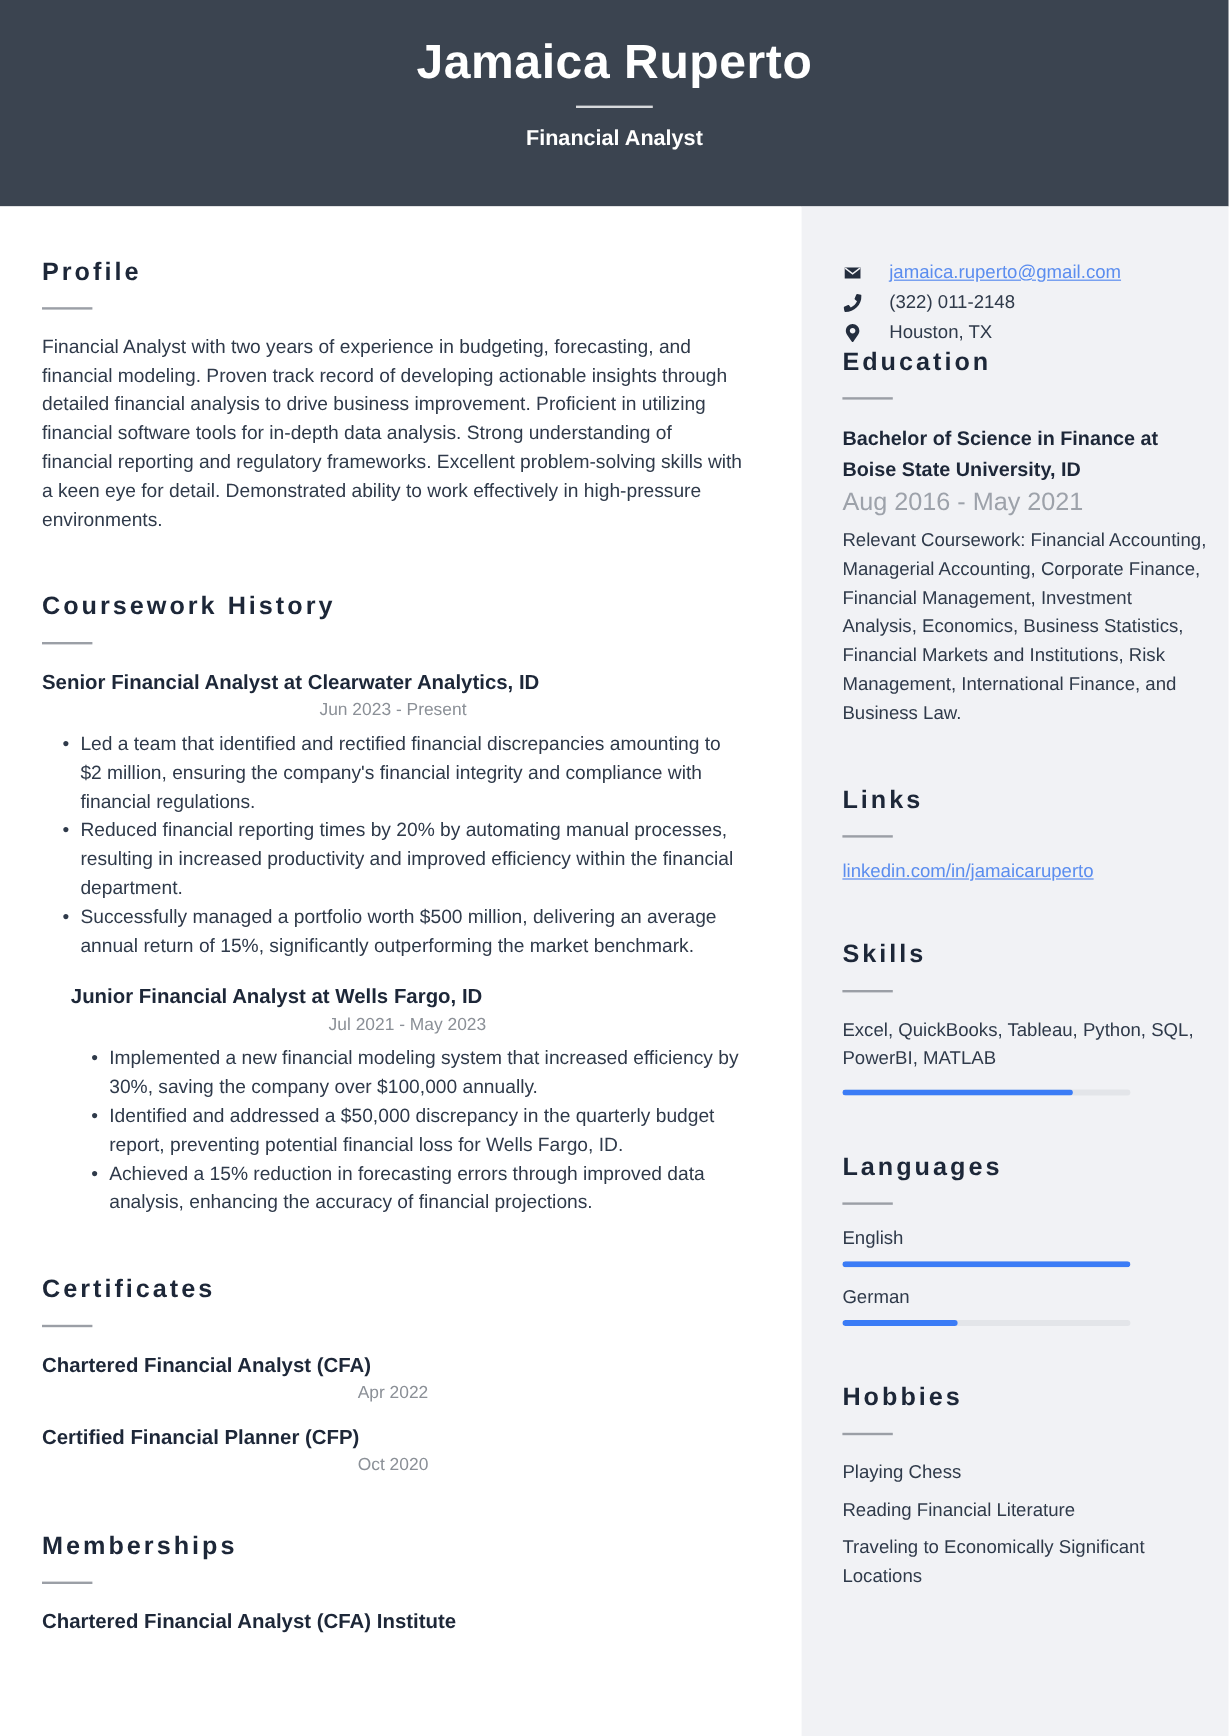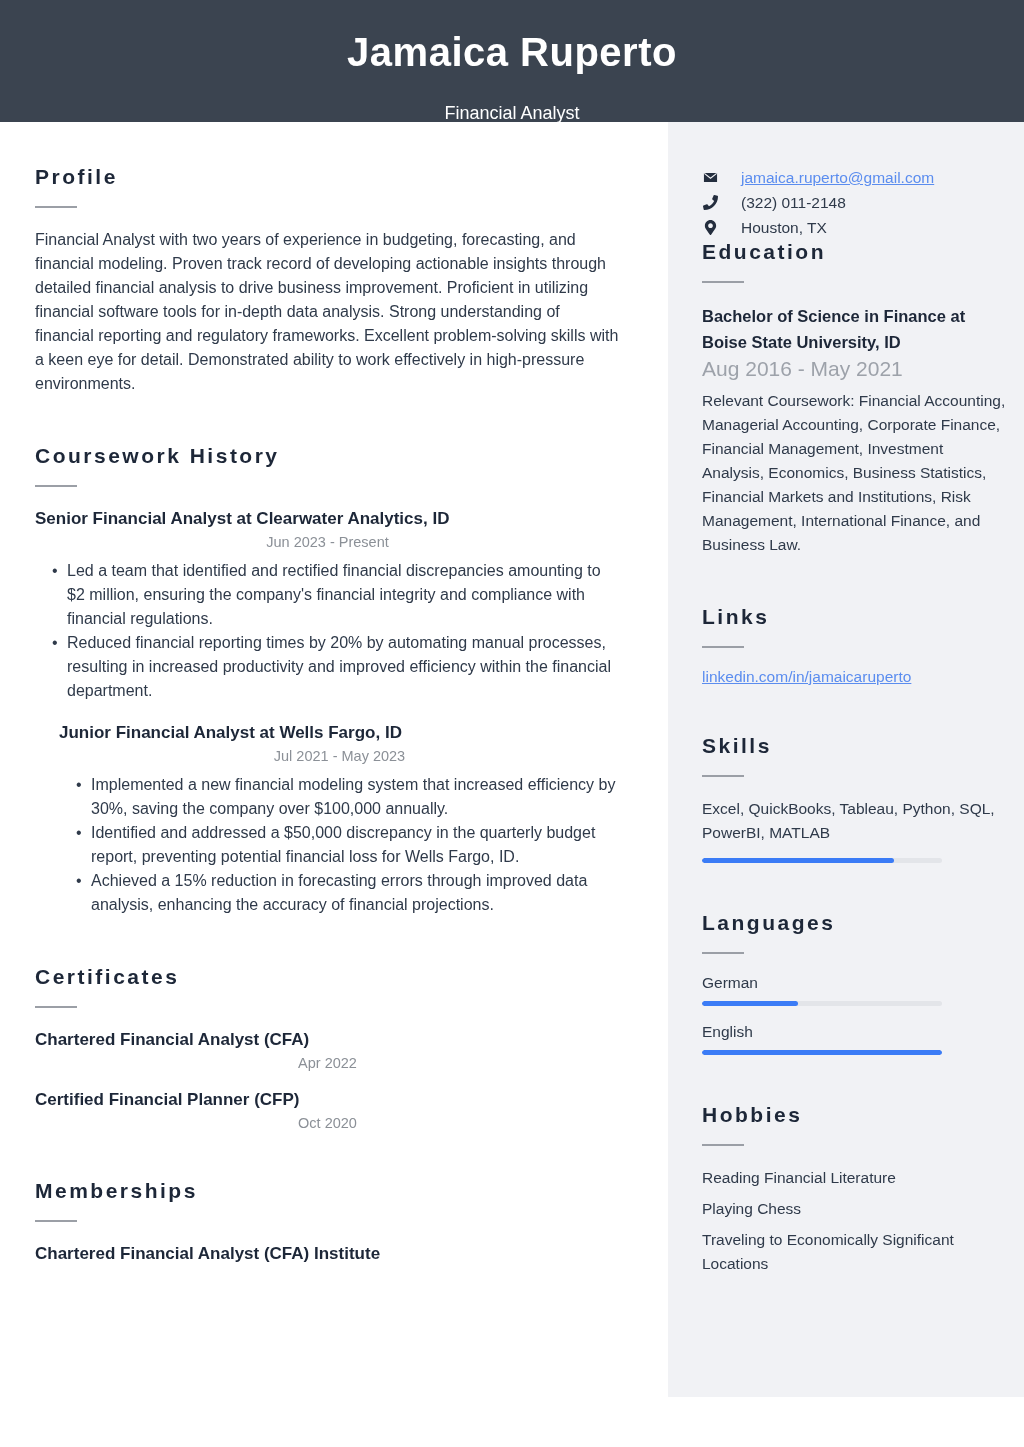--- a/index.html
+++ b/index.html
@@ -1,24 +1,24 @@
 <!DOCTYPE html>
 <html><head>
 <meta charset="utf-8">
 <style>
   * { box-sizing: border-box; }
   html, body { margin: 0; padding: 0; background: #ffffff; }
   body { font-family: "Liberation Sans", sans-serif; color: #2f3a4a; }
   .page { width: 1024px; height: 1447px; position: relative; background: #ffffff; overflow: hidden; }
 
   
-  .hdr { background: #3b4450; height: 122px; color: #ffffff; display: flex; flex-direction: column; align-items: center; padding-top: 30px; }
+  .hdr { background: #3b4450; height: 172px; color: #ffffff; display: flex; flex-direction: column; align-items: center; padding-top: 30px; }
   .hdr h1 { margin: 0; font-size: 40px; font-weight: 700; letter-spacing: 0.5px; }
   .hdr-divider { width: 64px; height: 2px; background: rgba(255,255,255,0.8); margin: 13px 0 15px; }
-  .hdr-sub { font-size: 18px; font-weight: 400; }
+  .hdr-sub { font-size: 18px; font-weight: 700; }
 
   
   .cols { display: flex; height: 1275px; }
   .left { width: 668px; background: #ffffff; padding: 43px 48px 0 35px; }
   .side { width: 356px; background: #f1f2f5; padding: 43px 16px 0 34px; }
 
   h2.sec { margin: 0; font-size: 21px; font-weight: 700; letter-spacing: 2.5px; color: #1d2738; }
   .rule { width: 42px; height: 2px; background: #9b9fa6; margin: 17px 0 20px; }
   section { margin-top: 48px; }
   section:first-of-type { margin-top: 0; }
@@ -73,20 +73,21 @@
       <section>
         <h2 class="sec">Coursework History</h2>
         <div class="rule"></div>
 
         <div class="job">
           <h3 class="item-title">Senior Financial Analyst at Clearwater Analytics, ID</h3>
           <div class="date">Jun 2023 - Present</div>
           <ul class="bullets">
             <li>Led a team that identified and rectified financial discrepancies amounting to $2 million, ensuring the company's financial integrity and compliance with financial regulations.</li>
             <li>Reduced financial reporting times by 20% by automating manual processes, resulting in increased productivity and improved efficiency within the financial department.</li>
+            <li>Successfully managed a portfolio worth $500 million, delivering an average annual return of 15%, significantly outperforming the market benchmark.</li>
           </ul>
         </div>
 
         <div class="job">
           <h3 class="item-title">Junior Financial Analyst at Wells Fargo, ID</h3>
           <div class="date">Jul 2021 - May 2023</div>
           <ul class="bullets">
             <li>Implemented a new financial modeling system that increased efficiency by 30%, saving the company over $100,000 annually.</li>
             <li>Identified and addressed a $50,000 discrepancy in the quarterly budget report, preventing potential financial loss for Wells Fargo, ID.</li>
             <li>Achieved a 15% reduction in forecasting errors through improved data analysis, enhancing the accuracy of financial projections.</li>
@@ -165,36 +166,36 @@
         <p>Excel, QuickBooks, Tableau, Python, SQL, PowerBI, MATLAB</p>
         <div class="bar">
           <div class="bar-fill" style="width: 80%;"></div>
         </div>
       </section>
 
       <section>
         <h2 class="sec">Languages</h2>
         <div class="rule"></div>
         <div class="lang">
+          <div class="lang-name">English</div>
+          <div class="bar">
+            <div class="bar-fill" style="width: 100%;"></div>
+          </div>
+        </div>
+        <div class="lang">
           <div class="lang-name">German</div>
           <div class="bar">
             <div class="bar-fill" style="width: 40%;"></div>
           </div>
         </div>
-        <div class="lang">
-          <div class="lang-name">English</div>
-          <div class="bar">
-            <div class="bar-fill" style="width: 100%;"></div>
-          </div>
-        </div>
       </section>
 
       <section>
         <h2 class="sec">Hobbies</h2>
         <div class="rule"></div>
+        <div class="hobby">Playing Chess</div>
         <div class="hobby">Reading Financial Literature</div>
-        <div class="hobby">Playing Chess</div>
         <div class="hobby">Traveling to Economically Significant Locations</div>
       </section>
 
     </aside>
   </div>
 </div>
 
 </body></html>

